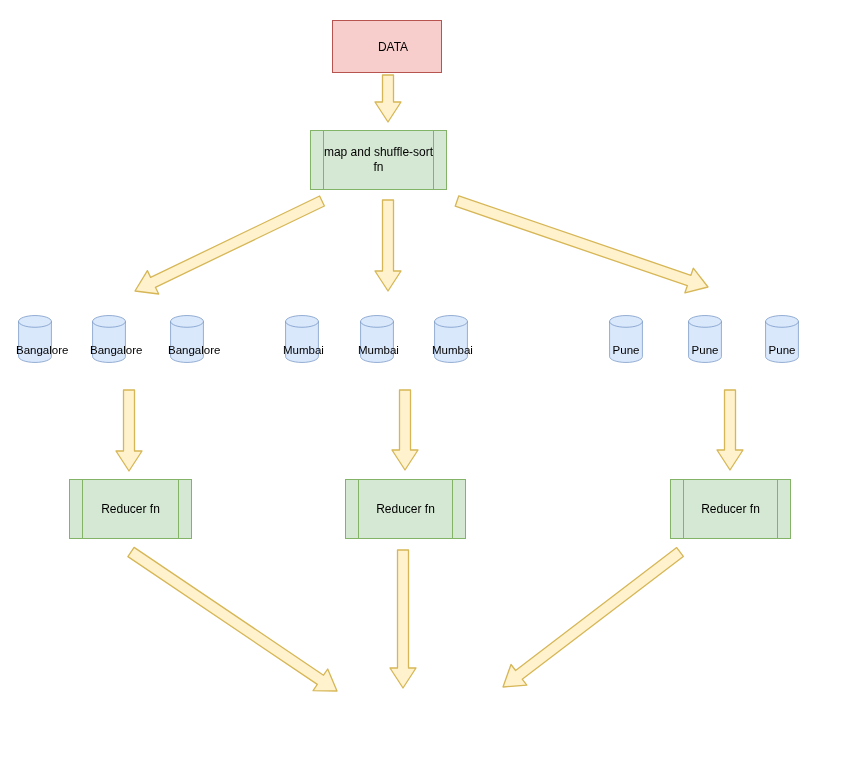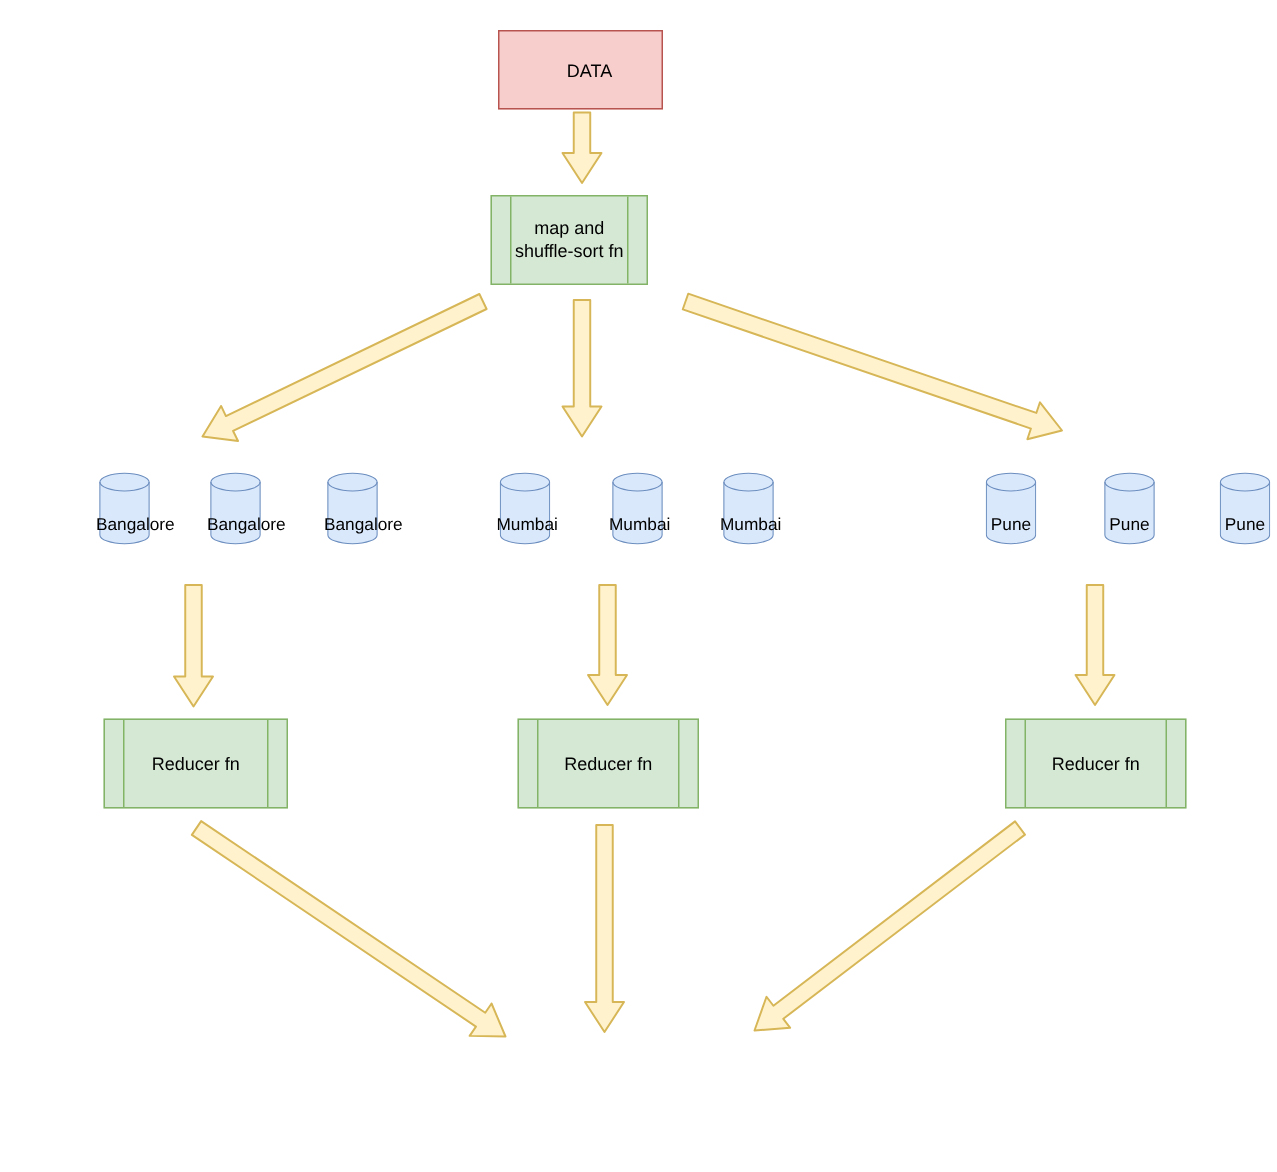--- a/index.html
+++ b/index.html
@@ -44,21 +44,20 @@
   }
   .process-label {
     position: relative;
     padding: 0 10px;
     line-height: 1.25;
   }
   .cylinder {
     position: absolute;
     width: 34px;
     height: 82px;
-    margin-left: 48px;
   }
   .cylinder svg {
     position: absolute;
     left: 0; top: 0;
     width: 100%; height: 100%;
   }
   .cyl-body { fill: #dae8fc; stroke: #6c8ebf; stroke-width: 1.2; }
   .cyl-rim  { fill: none;    stroke: #6c8ebf; stroke-width: 1.2; }
   .cyl-label {
     position: absolute;
@@ -84,21 +83,21 @@
     <polygon points="724.5,390 724.5,450 717,450 730,470 743,450 735.5,450 735.5,390"></polygon>
     <polygon points="127.9,556.6 317.3,684.4 313.1,690.6 337,691 327.7,669.0 323.5,675.2 134.1,547.4"></polygon>
     <polygon points="397.5,550 397.5,668 390,668 403,688 416,668 408.5,668 408.5,550"></polygon>
     <polygon points="676.7,547.6 515.6,670.5 511.0,664.5 503,687 526.8,685.2 522.2,679.2 683.3,556.4"></polygon>
   </svg>
 
   <div class="box pink" style="left:332px; top:20px; width:110px; height:53px;">
     <span>DATA</span>
   </div>
 
-  <div class="box green" style="left:327px; top:130px; width:105px; height:60px;">
+  <div class="box green" style="left:310px; top:130px; width:137px; height:60px;">
     <div class="process-inner"></div>
     <span class="process-label">map and shuffle-sort fn</span>
   </div>
 
   <div class="cylinder" style="left:18px; top:298px;">
     <svg viewBox="0 0 58 82">
         <path class="cyl-body" d="M1,11 C1,5.5 13.5,1 29,1 C44.5,1 57,5.5 57,11 L57,71 C57,76.5 44.5,81 29,81 C13.5,81 1,76.5 1,71 Z"></path>
         <path class="cyl-rim" d="M1,11 C1,16.5 13.5,21 29,21 C44.5,21 57,16.5 57,11"></path>
       </svg>
     <div class="cyl-label">Bangalore</div>

